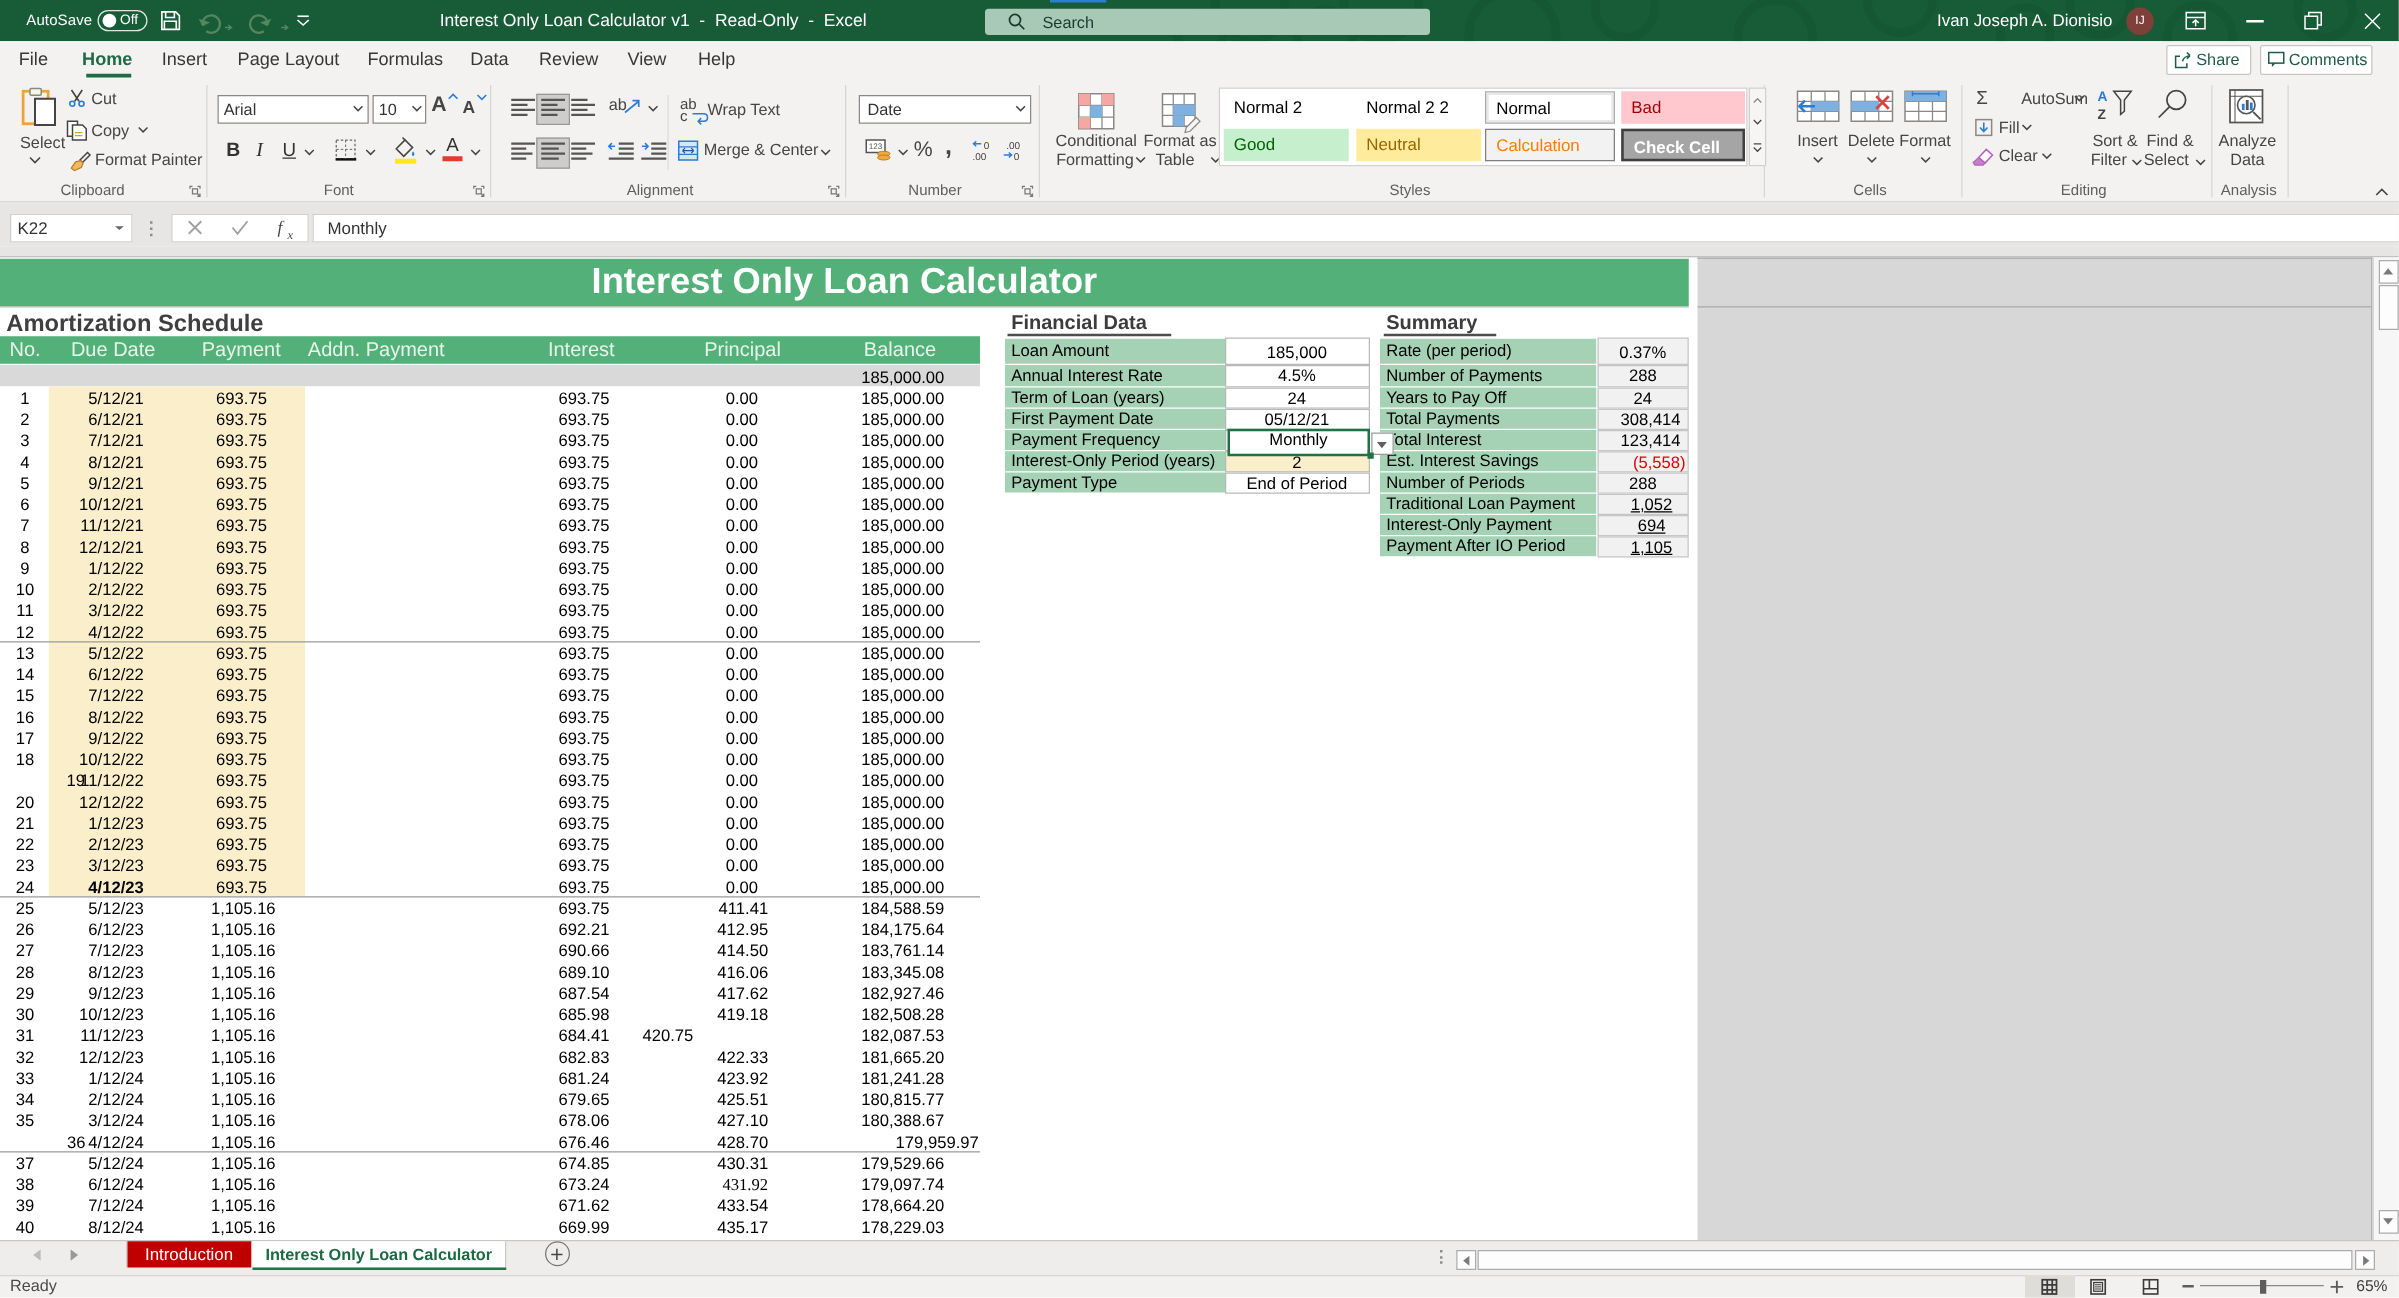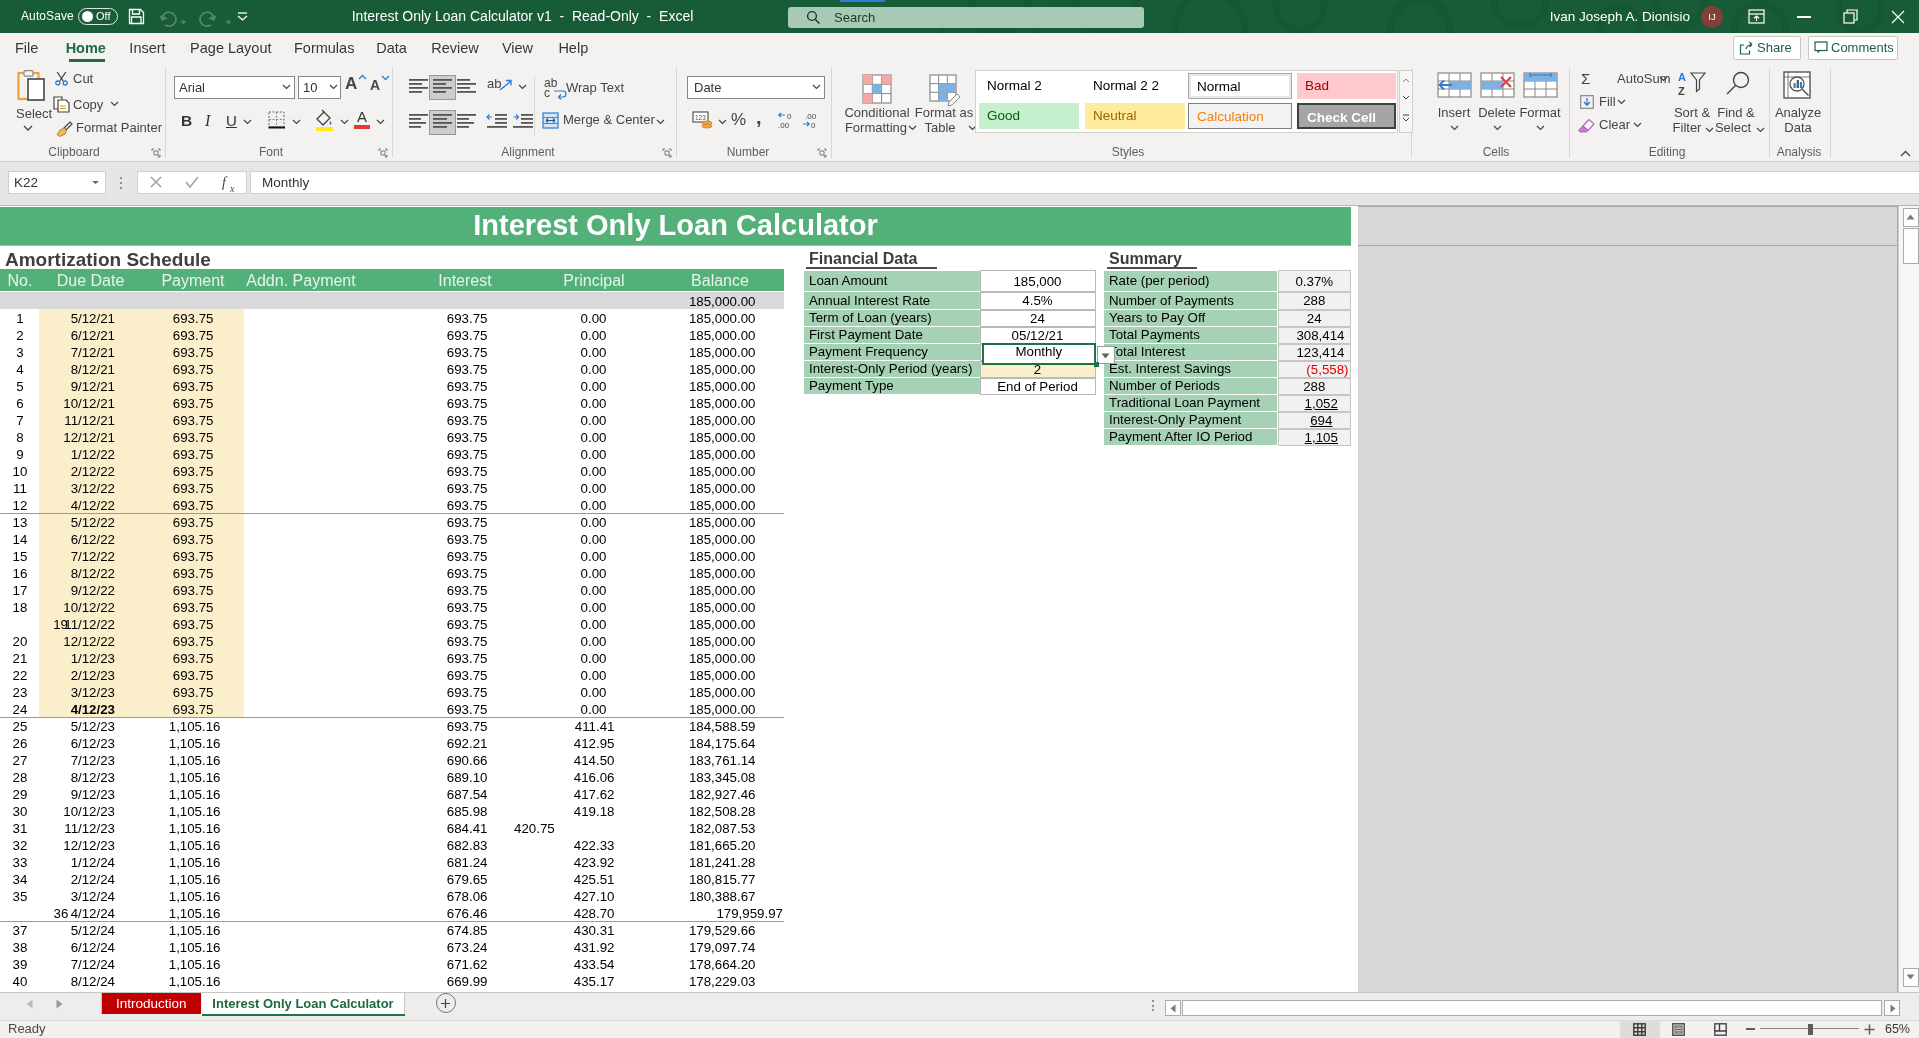--- a/index.html
+++ b/index.html
@@ -705,21 +705,21 @@
 <div style="left:0px;top:922px;width:40px;height:17px;line-height:17.6px;text-align:center;font-size:13.3px;">37</div>
 <div style="left:25px;top:922px;width:90px;height:17px;line-height:17.6px;text-align:right;font-size:13.3px;">5/12/24</div>
 <div style="left:130.5px;top:922px;width:90px;height:17px;line-height:17.6px;text-align:right;font-size:13.3px;">1,105.16</div>
 <div style="left:397.5px;top:922px;width:90px;height:17px;line-height:17.6px;text-align:right;font-size:13.3px;">674.85</div>
 <div style="left:524.5px;top:922px;width:90px;height:17px;line-height:17.6px;text-align:right;font-size:13.3px;">430.31</div>
 <div style="left:635.5px;top:922px;width:120px;height:17px;line-height:17.6px;text-align:right;font-size:13.3px;">179,529.66</div>
 <div style="left:0px;top:939px;width:40px;height:17px;line-height:17.6px;text-align:center;font-size:13.3px;">38</div>
 <div style="left:25px;top:939px;width:90px;height:17px;line-height:17.6px;text-align:right;font-size:13.3px;">6/12/24</div>
 <div style="left:130.5px;top:939px;width:90px;height:17px;line-height:17.6px;text-align:right;font-size:13.3px;">1,105.16</div>
 <div style="left:397.5px;top:939px;width:90px;height:17px;line-height:17.6px;text-align:right;font-size:13.3px;">673.24</div>
-<div style="left:524.5px;top:939px;width:90px;height:17px;line-height:17.6px;text-align:right;font-size:13.3px;">431.92</div>
+<div style="left:524.5px;top:939px;width:90px;height:17px;line-height:17.6px;text-align:right;font-size:13.3px;font-family:Liberation Serif, serif;">431.92</div>
 <div style="left:635.5px;top:939px;width:120px;height:17px;line-height:17.6px;text-align:right;font-size:13.3px;">179,097.74</div>
 <div style="left:0px;top:956px;width:40px;height:17px;line-height:17.6px;text-align:center;font-size:13.3px;">39</div>
 <div style="left:25px;top:956px;width:90px;height:17px;line-height:17.6px;text-align:right;font-size:13.3px;">7/12/24</div>
 <div style="left:130.5px;top:956px;width:90px;height:17px;line-height:17.6px;text-align:right;font-size:13.3px;">1,105.16</div>
 <div style="left:397.5px;top:956px;width:90px;height:17px;line-height:17.6px;text-align:right;font-size:13.3px;">671.62</div>
 <div style="left:524.5px;top:956px;width:90px;height:17px;line-height:17.6px;text-align:right;font-size:13.3px;">433.54</div>
 <div style="left:635.5px;top:956px;width:120px;height:17px;line-height:17.6px;text-align:right;font-size:13.3px;">178,664.20</div>
 <div style="left:0px;top:973px;width:40px;height:17px;line-height:17.6px;text-align:center;font-size:13.3px;">40</div>
 <div style="left:25px;top:973px;width:90px;height:17px;line-height:17.6px;text-align:right;font-size:13.3px;">8/12/24</div>
 <div style="left:130.5px;top:973px;width:90px;height:17px;line-height:17.6px;text-align:right;font-size:13.3px;">1,105.16</div>

